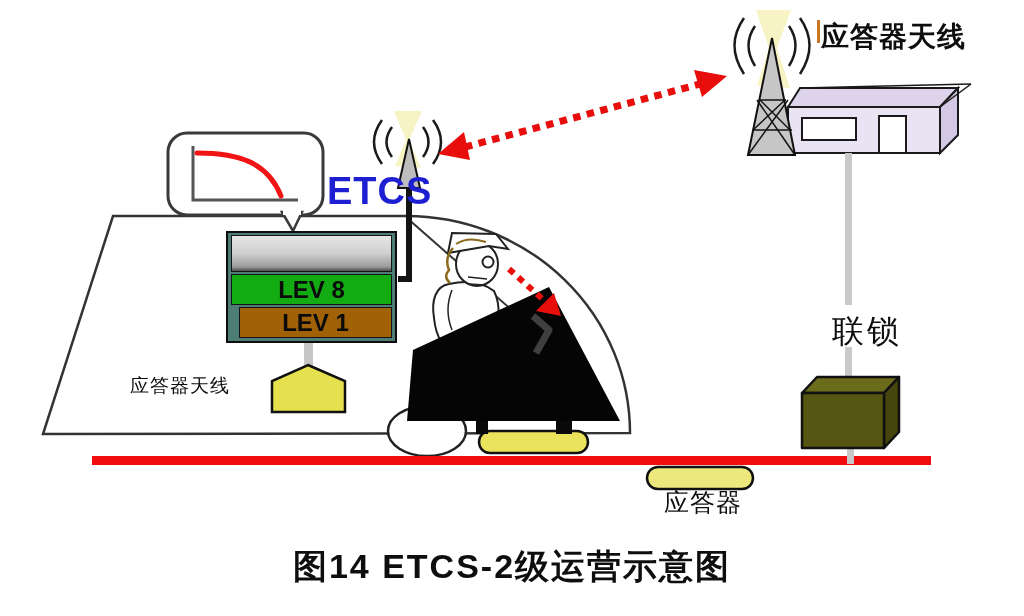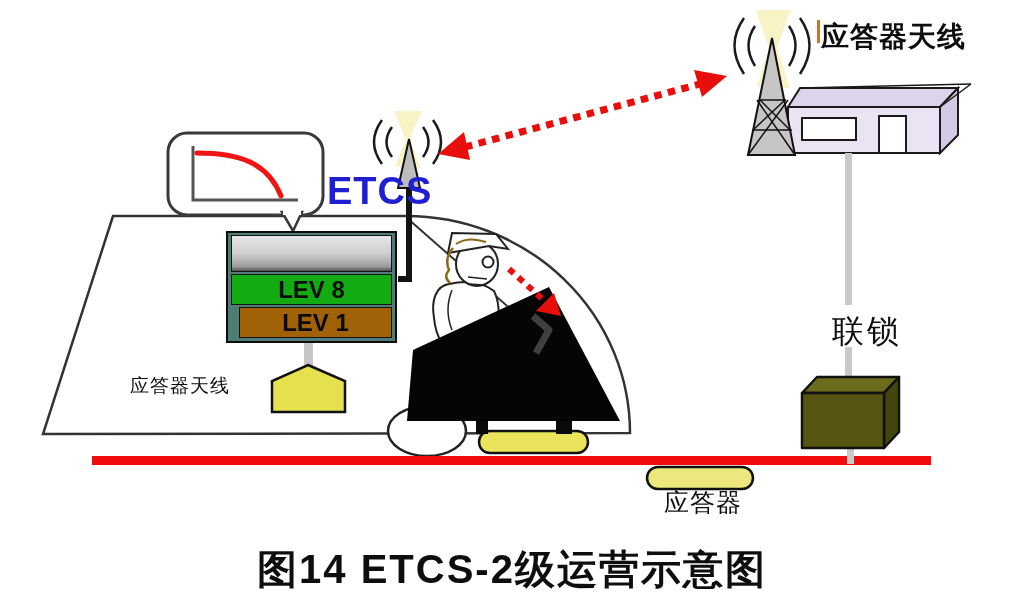--- a/index.html
+++ b/index.html
@@ -7,21 +7,21 @@
          font-family:"Liberation Sans","DejaVu Sans",sans-serif;}
   .stage svg{position:absolute;left:0;top:0;}
   .lbl{position:absolute;color:#0e0e0e;white-space:nowrap;line-height:1;}
   .lbl-sans-bold{font-family:"Liberation Sans","DejaVu Sans",sans-serif;font-weight:bold;}
   .lbl-serif{font-family:"Liberation Serif","DejaVu Serif",serif;}
   .wireless-center{left:821px;top:23px;font-size:28px;letter-spacing:1px;}
   .interlock{left:832px;top:315px;font-size:32px;letter-spacing:3px;}
   .balise-antenna{left:130px;top:376px;font-size:19px;letter-spacing:1px;}
   .balise-lbl{left:664px;top:490px;font-size:25px;letter-spacing:1px;}
   .etcs{left:327px;top:172px;font-size:38px;color:#1E1ED2;font-weight:bold;letter-spacing:1px;}
-  .caption{left:0;top:549px;width:1024px;text-align:center;font-size:40px;letter-spacing:2px;}
+  .caption{left:0;top:549px;width:1024px;text-align:center;font-size:34px;letter-spacing:2px;}
   
   .equip{position:absolute;left:226px;top:231px;width:171px;height:112px;
          background:#4d7d74;border:2px solid #0d0d0d;box-sizing:border-box;
          padding:2px 3px;display:flex;flex-direction:column;gap:2px;}
   .equip .row{border:1px solid #141414;box-sizing:border-box;display:flex;
               align-items:center;justify-content:center;
               font-weight:bold;font-size:24px;color:#0b0b0b;}
   .equip .screen{height:37px;background:linear-gradient(180deg,#e6e6e6 0%,#cfcfcf 50%,#9a9a9a 88%,#4f4f4f 100%);}
   .equip .lev2{height:31px;background:#12AC12;}
   .equip .lev1{height:31px;background:#a16207;margin-left:8px;}

